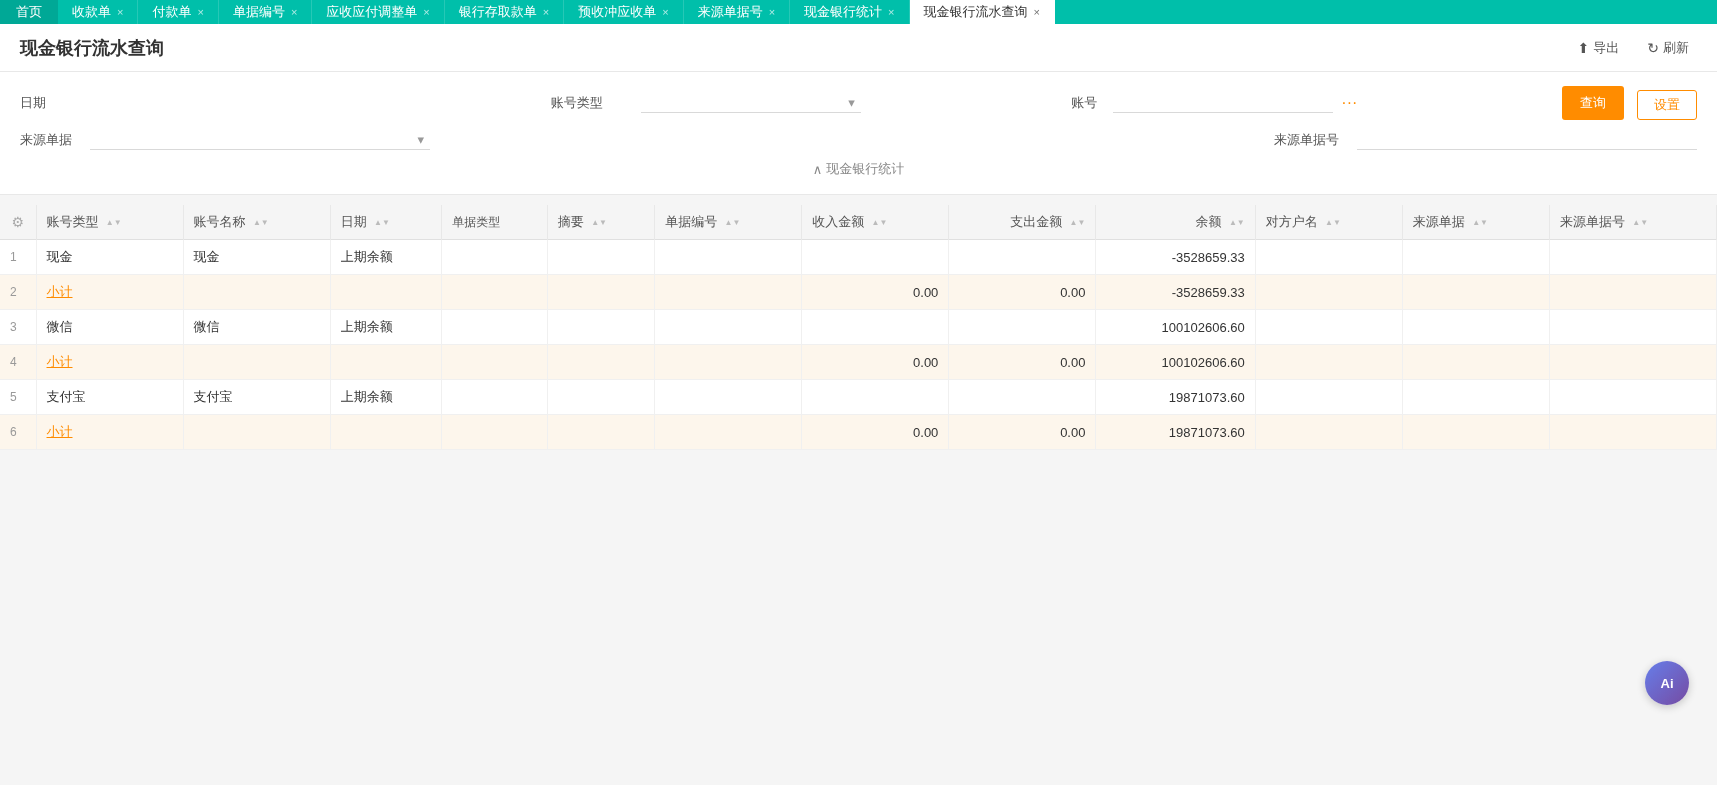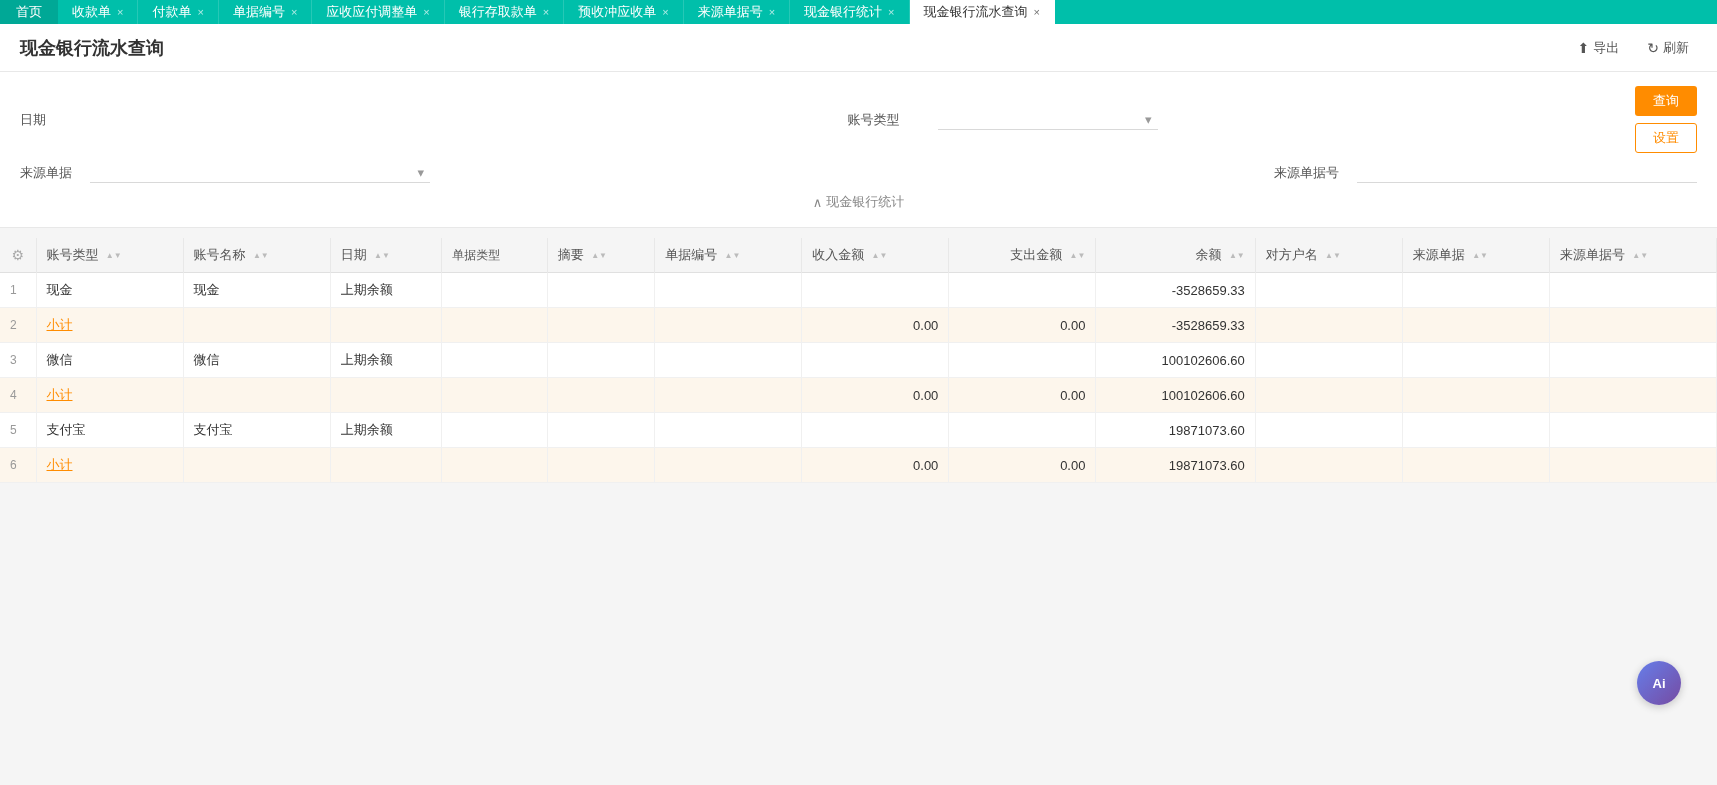--- a/index.html
+++ b/index.html
@@ -156,22 +156,22 @@
       color: #ff8c00;
       border: 1px solid #ff8c00;
       padding: 5px 16px;
       border-radius: 3px;
       cursor: pointer;
       font-size: 13px;
       margin-top: 4px;
     }
     .right-btns {
       display: flex;
-      flex-direction: column;
-      gap: 3px;
+      flex-direction: row;
+      gap: 13px;
       margin-left: auto;
       justify-content: space-between;
     }
     .filter-group {
       display: flex;
       align-items: center;
       flex: 1;
     }
     .account-type-group {
       display: flex;
@@ -246,21 +246,21 @@
     }
     .gear-col {
       width: 36px;
       text-align: center;
     }
     .gear-icon { color: #aaa; cursor: pointer; font-size: 14px; }
 
     
     .ai-badge {
       position: fixed;
-      right: 36px;
+      right: 28px;
       bottom: 80px;
       background: linear-gradient(135deg, #667eea 0%, #764ba2 100%);
       color: #fff;
       border-radius: 50%;
       width: 44px;
       height: 44px;
       display: flex;
       align-items: center;
       justify-content: center;
       font-size: 15px;
@@ -336,20 +336,25 @@
     </div>
 
     <div class="account-type-group">
       <span class="filter-label">账号类型</span>
       <div class="filter-select" style="width:220px;">
         <span></span>
         <span class="chevron">▾</span>
       </div>
     </div>
 
+    <div class="account-group" style="margin-left:30px;">
+      <span class="filter-label">账号</span>
+      <input class="filter-input" style="border-top: none; border-right: none; border-left: none; border-image: initial; border-bottom: 1px solid rgb(217, 217, 217); outline: none; width: 220px;">
+      <span class="dots-btn">···</span>
+    </div>
 
     <div class="right-btns">
       <button class="btn-query">查询</button>
       <button class="btn-settings">设置</button>
     </div>
   </div>
 
   <div class="filter-row" style="margin-bottom:6px;">
 
     <div class="filter-group">

